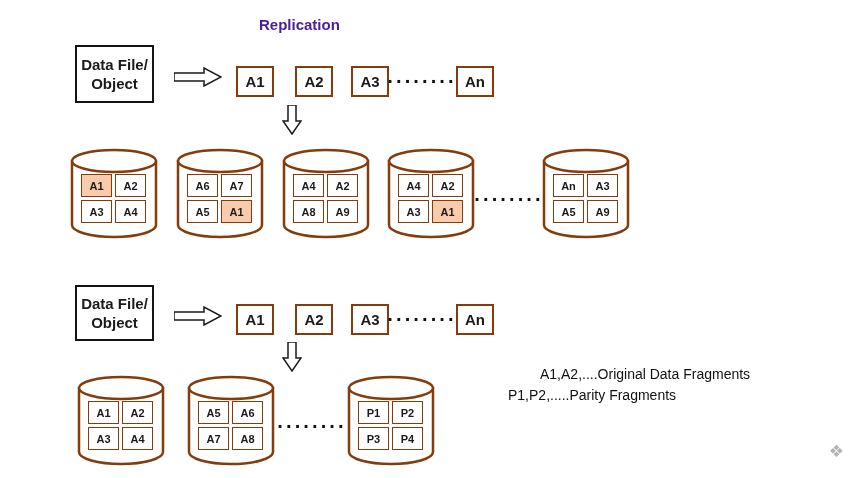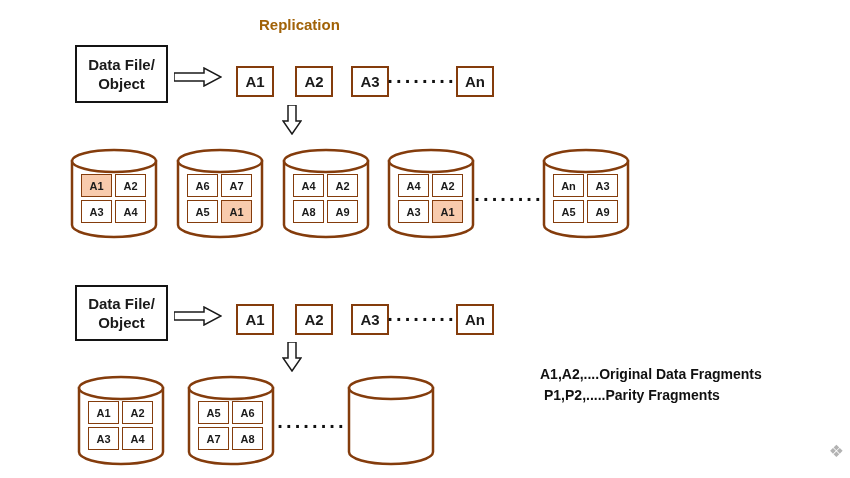--- a/index.html
+++ b/index.html
@@ -1,22 +1,22 @@
 <!DOCTYPE html>
 <html style="--fragment-border: #843C0C; --highlight-fill: #F8CBAD; --watermark: #b3b3b3;"><head>
 <meta charset="utf-8">
 <style>
   * { box-sizing: border-box; margin: 0; padding: 0; }
   body { font-family: "Liberation Sans", sans-serif; background: #ffffff; color: #1a1a1a; }
   .canvas { position: relative; width: 850px; height: 478px; background: #fff; overflow: hidden; }
 
-  .title { position: absolute; font-weight: bold; font-size: 15px; color: #a16207; }
+  .title { position: absolute; font-weight: bold; font-size: 15px; color: #4c1d95; }
 
   .src-box {
-    position: absolute; width: 93px; background: #fff;
+    position: absolute; width: 79px; background: #fff;
     border: 2.5px solid #141414;
     display: flex; align-items: center; justify-content: center;
     text-align: center; font-weight: bold; font-size: 15px;
     white-space: pre-line; line-height: 1.3;
   }
 
   .frag {
     position: absolute; width: 38px; height: 31px; background: #fff;
     border: 2px solid var(--fragment-border, #843C0C);
     display: flex; align-items: center; justify-content: center;
@@ -39,21 +39,21 @@
     position: absolute; left: 12px; top: 27px;
     display: grid; grid-template-columns: 31px 31px; grid-auto-rows: 23px; gap: 3px;
   }
   .cell {
     border: 1.5px solid var(--fragment-border, #843C0C); background: #fff;
     display: flex; align-items: center; justify-content: center;
     font-weight: bold; font-size: 11px;
   }
   .cell[data-hl="true"] { background: var(--highlight-fill, #F8CBAD); }
 
-  .legend-line { position: absolute; font-weight: bold; font-size: 14px; color: #111; }
+  .legend-line { position: absolute; font-weight: normal; font-size: 14px; color: #111; }
 
   .watermark {
     position: absolute; top: 441px; right: 6px;
     display: flex; align-items: center; gap: 8px;
     color: var(--watermark, #b3b3b3); font-size: 19px;
   }
   .watermark .wicon { font-family: "DejaVu Sans", sans-serif; font-size: 17px; }
 </style>
 </head>
 <body>
@@ -190,22 +190,28 @@
     </div>
   </div>
 
   <div class="dots" style="left:281px;top:411px;width:62px;height:31px">········</div>
 
   <div class="disk" style="left:346px;top:374px">
     <svg viewBox="0 0 90 92">
       <path class="cyl-body" d="M3,14 L3,78 A42,12 0 0 0 87,78 L87,14 Z"></path>
       <ellipse class="cyl-body" cx="45" cy="14" rx="42" ry="11"></ellipse>
     </svg>
+    <div class="cells">
+      <div class="cell" data-hl="false">P1</div>
+      <div class="cell" data-hl="false">P2</div>
+      <div class="cell" data-hl="false">P3</div>
+      <div class="cell" data-hl="false">P4</div>
+    </div>
   </div>
 
   <div class="legend-line" style="left:540px;top:366px">A1,A2,....Original Data Fragments</div>
-  <div class="legend-line" style="left:544px;top:387px">P1,P2,.....Parity Fragments</div>
+  <div class="legend-line" style="left:508px;top:387px">P1,P2,.....Parity Fragments</div>
 
   <div class="watermark">
     <span class="wicon">❖</span>
   </div>
 
 </div>
 
 </body></html>

